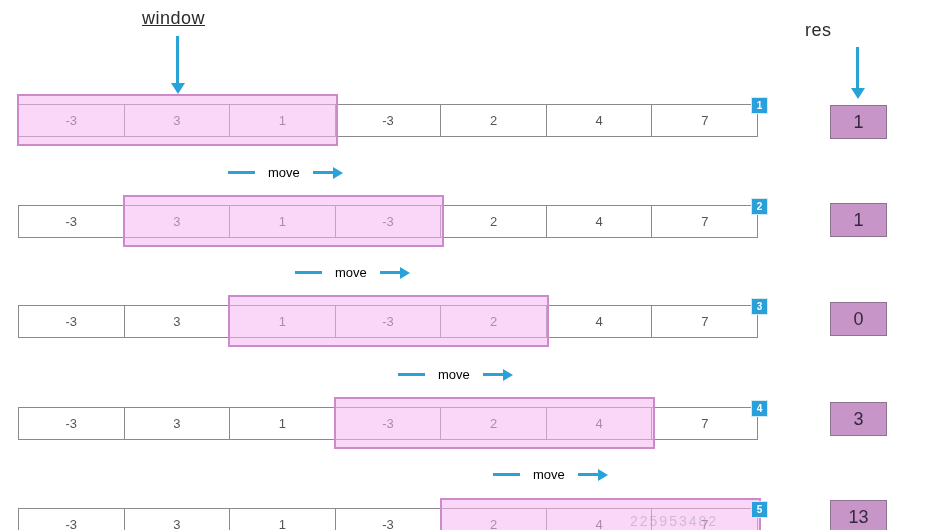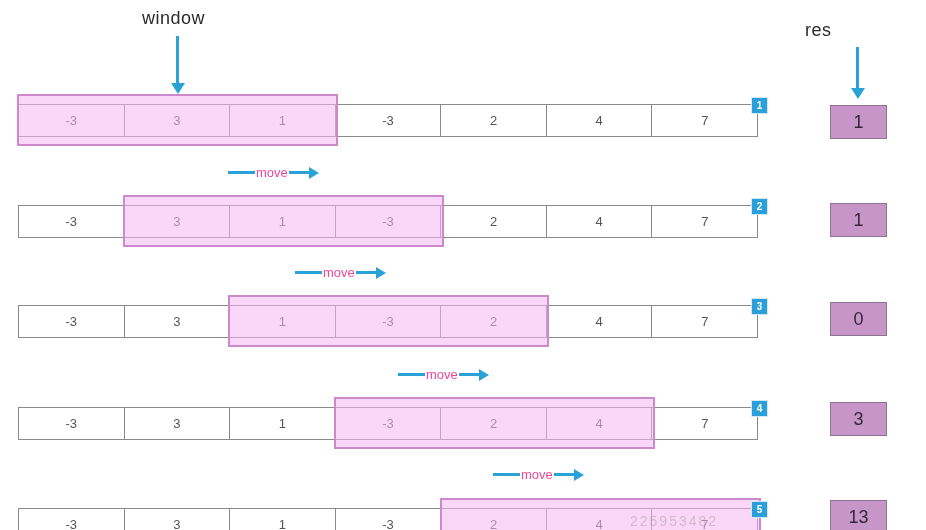--- a/index.html
+++ b/index.html
@@ -47,39 +47,39 @@
     position:absolute; left:830px; width:57px; height:34px;
     background:#c795c7; border:1px solid #8d7390; display:flex;
     align-items:center; justify-content:center; font-size:18px; color:#35283c;
     z-index:3;
   }
   
   .move {
     position:absolute; display:flex; align-items:center; z-index:1;
   }
   .move .dash { width:27px; height:3px; background:#29a3d7; }
-  .move .label { font-size:13px; color:#ec4899; margin:0 1px; }
+  .move .label { font-size:13px; color:#000000; margin:0 13px; }
   .move .arrow { display:flex; align-items:center; }
   .move .arrow .line { width:20px; height:3px; background:#29a3d7; }
   .move .arrow .head {
     width:0; height:0; border-top:6px solid transparent;
     border-bottom:6px solid transparent; border-left:10px solid #29a3d7;
   }
   .watermark {
     position:absolute; left:630px; top:513px; font-size:14px;
     color:rgba(140,140,140,0.38); letter-spacing:2px; z-index:4;
     white-space:nowrap;
   }
 </style>
 </head>
 <body>
 
 <div class="canvas">
 
-  <div class="hdr-label" style="left:142px; top:8px;">window</div>
+  <div class="hdr-label" style="left:142px; top:8px;text-decoration:underline;">window</div>
   <div class="v-arrow-line" style="left:176px; top:36px; height:47px;"></div>
   <div class="v-arrow-head" style="left:171px; top:83px;"></div>
 
   <div class="hdr-label" style="left:805px; top:20px;">res</div>
   <div class="v-arrow-line" style="left:856px; top:47px; height:41px;"></div>
   <div class="v-arrow-head" style="left:851px; top:88px;"></div>
 
   <div class="row" style="top:104px;">
     <div class="window w0"></div>
     <div class="array">

